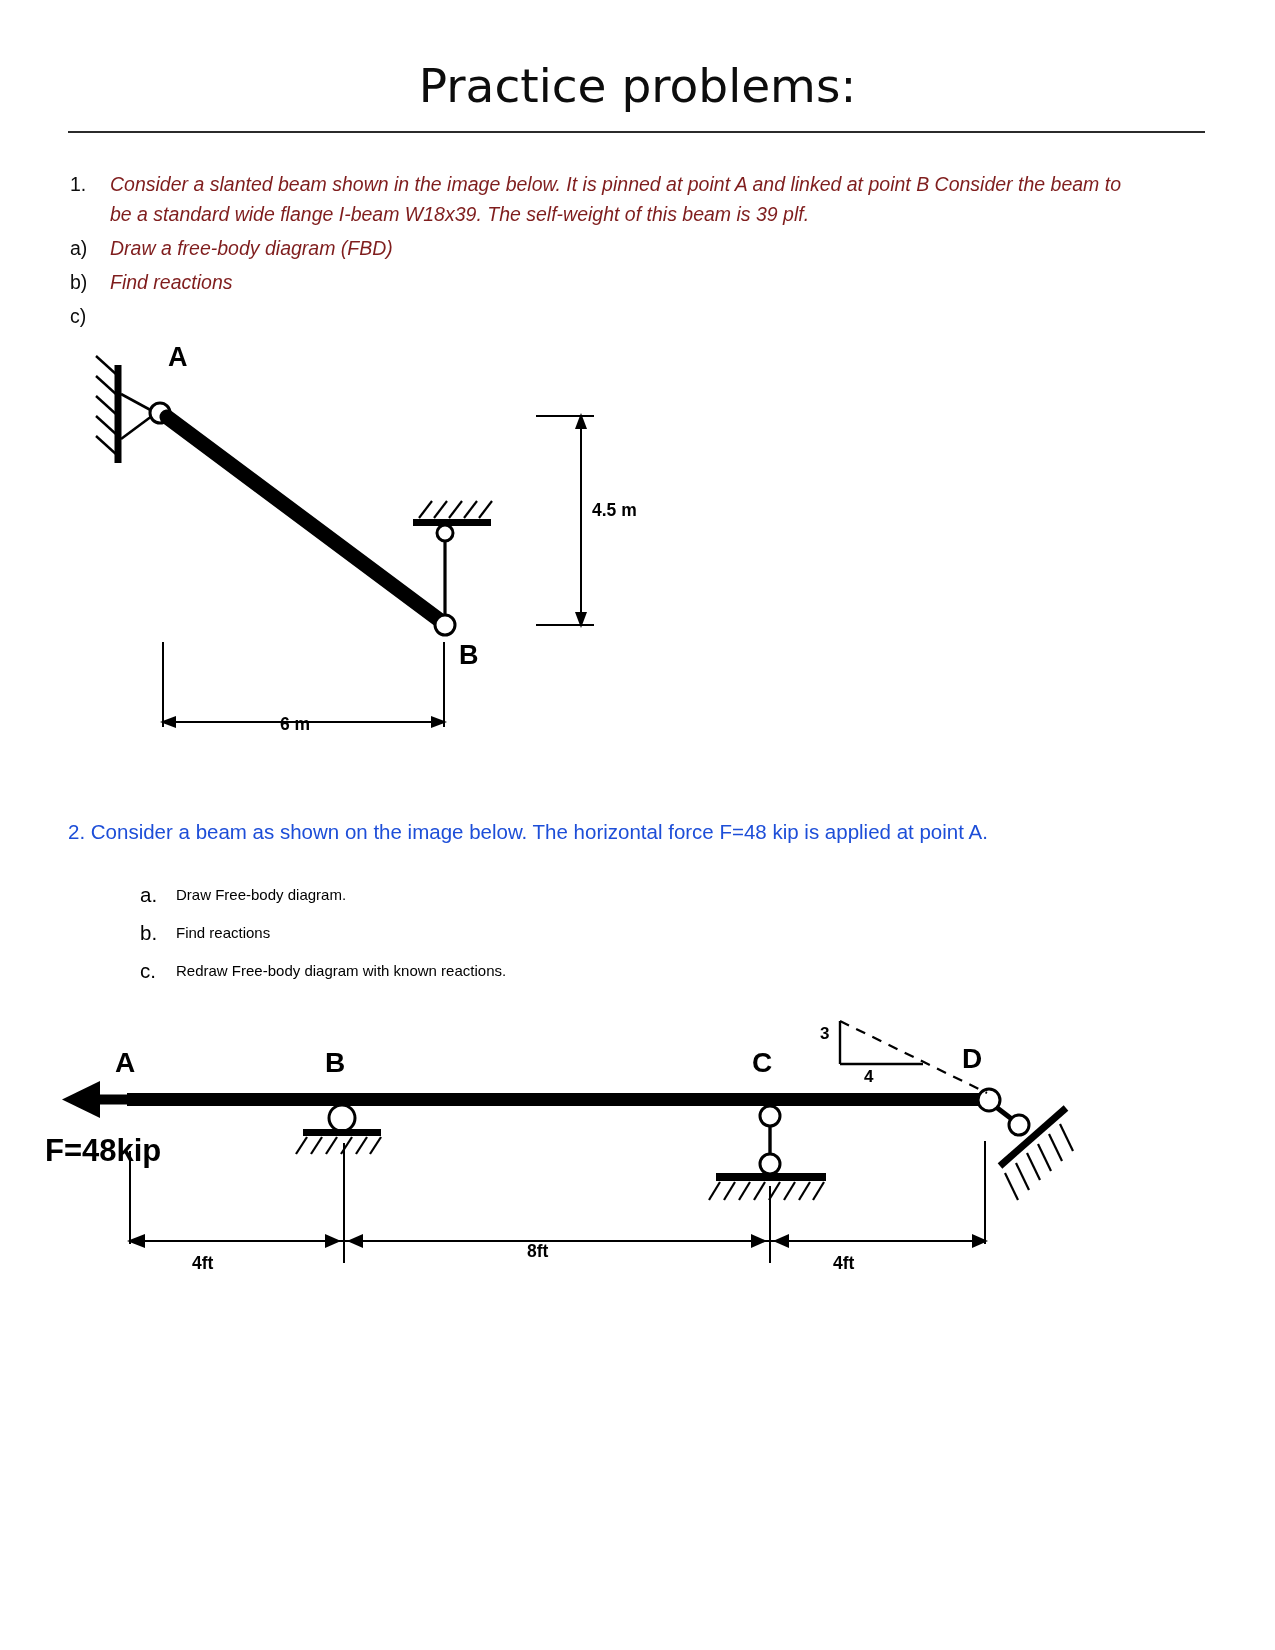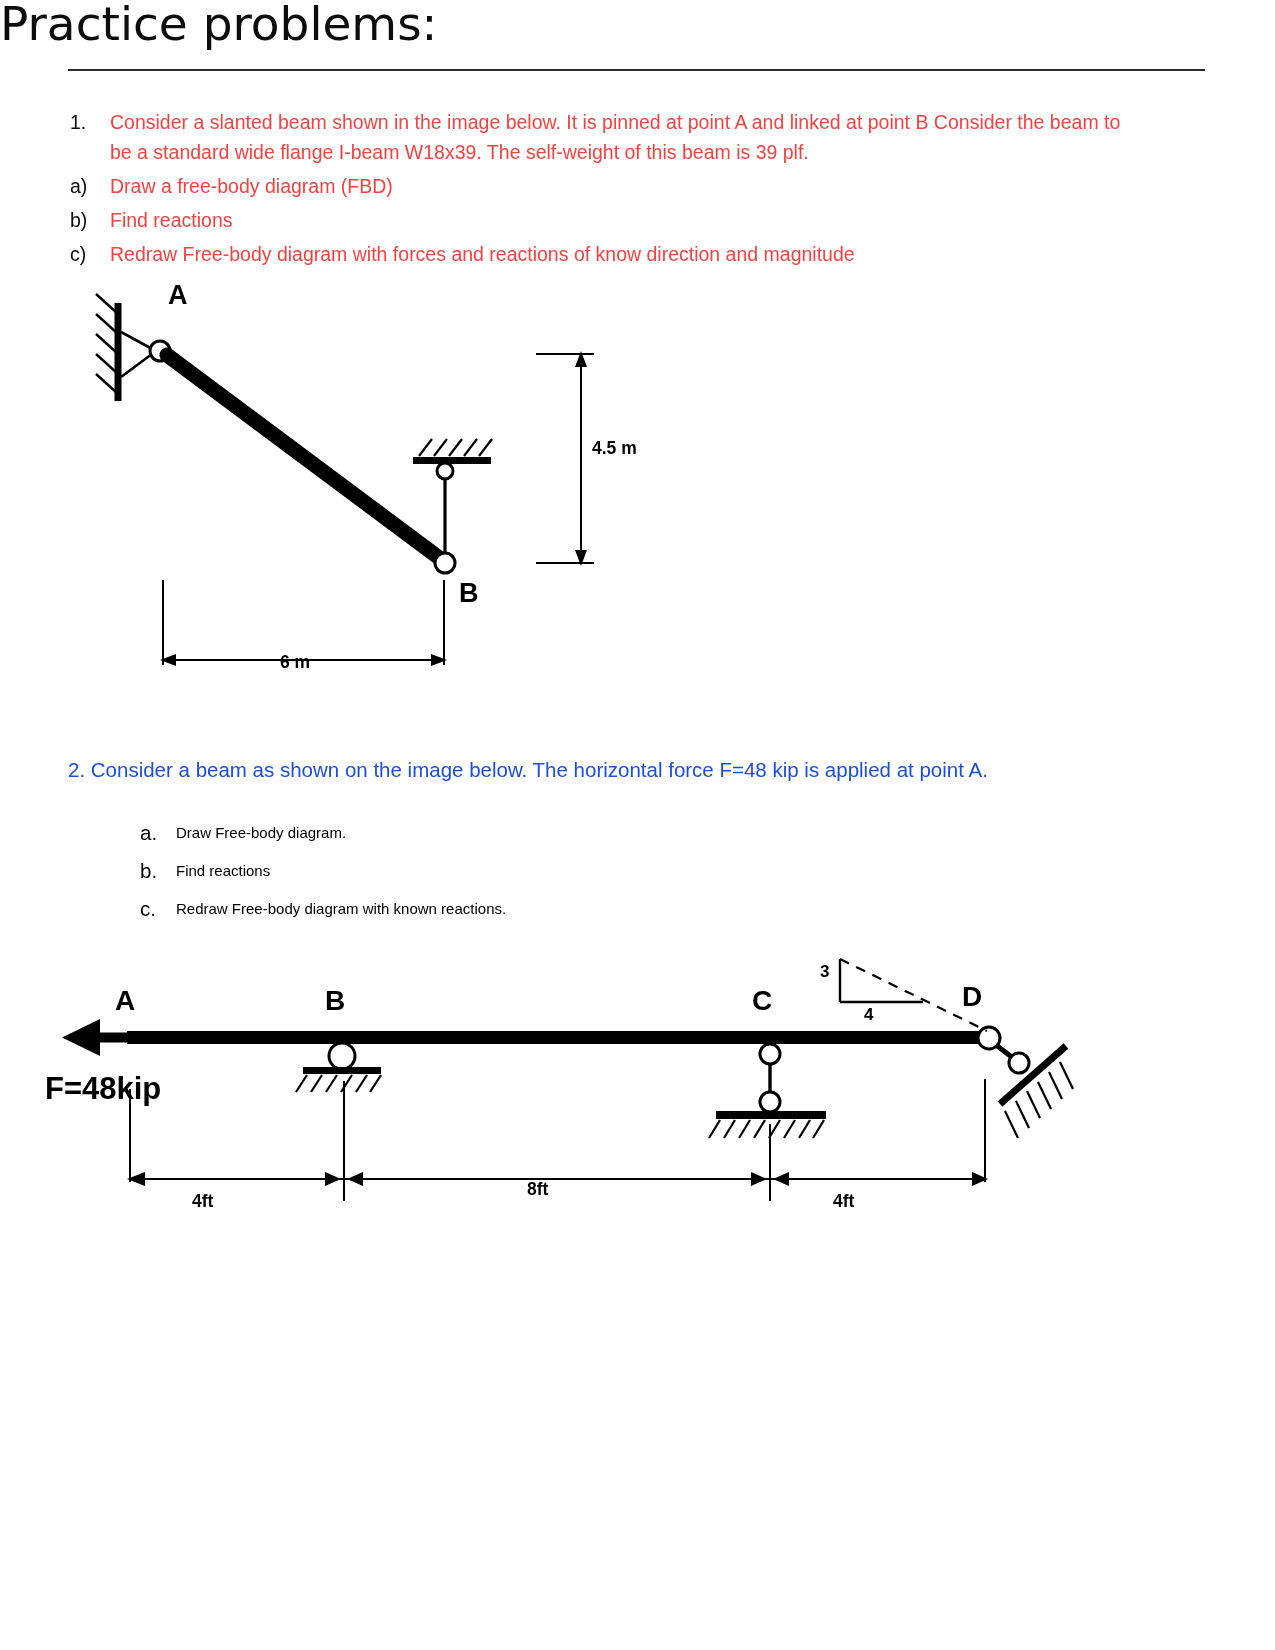--- a/index.html
+++ b/index.html
@@ -7,21 +7,21 @@
     width:1275px; height:1650px;
     background:#ffffff;
     font-family:"Liberation Sans", sans-serif;
     color:#000000;
     position:relative;
     overflow:hidden;
   }
   .page { position:relative; width:1275px; height:1650px; }
 
   
-  .title-wrap { text-align:left; }
+  .title-wrap { padding-top:62px; text-align:center; }
   .doc-title {
     font-family:"DejaVu Sans", sans-serif;
     font-size:47px;
     font-weight:400;
     letter-spacing:0px;
     line-height:1.0;
     color:#0d0d0d;
   }
   .title-rule {
     margin:22px 70px 0 68px;
@@ -32,21 +32,22 @@
   
   .q1-block { margin:36px 0 0 70px; width:1090px; }
   .li-row { display:flex; align-items:flex-start; margin-bottom:4px; }
   .li-marker {
     width:40px; flex:0 0 40px;
     font-size:19.5px; line-height:30px;
     color:#0d0d0d;
   }
   .li-text {
     font-size:19.5px; line-height:30px;
-    color:#ef4444;
+    color:#7f1d1d;
+    font-style:italic;
   }
   .li-text.wide { width:1035px; }
 
   .q2-block { margin:58px 0 0 68px; width:1085px; }
   .q2-lead {
     font-size:20.5px; line-height:33px; color:#1d4ed8;
   }
   .q2-list { margin:30px 0 0 72px; }
   .q2-row { display:flex; align-items:flex-start; margin-bottom:5px; }
   .q2-marker { width:36px; flex:0 0 36px; font-size:20.5px; line-height:33px; }
@@ -83,21 +84,20 @@
     <div class="li-row">
       <div class="li-marker">a)</div>
       <div class="li-text">Draw a free-body diagram (FBD)</div>
     </div>
     <div class="li-row">
       <div class="li-marker">b)</div>
       <div class="li-text">Find reactions</div>
     </div>
     <div class="li-row">
       <div class="li-marker">c)</div>
-      <div class="li-text">Redraw Free-body diagram with forces and reactions of know direction and magnitude</div>
     </div>
   </div>
 
   <div class="fig" id="fig1">
     <svg width="1180" height="420" viewBox="0 0 1180 420" xmlns="http://www.w3.org/2000/svg">
 
       <g>
         <line x1="118" y1="28" x2="118" y2="126" stroke="#000" stroke-width="7"></line>
         <line x1="117" y1="38" x2="96" y2="19" stroke="#000" stroke-width="2.4"></line>
         <line x1="117" y1="58" x2="96" y2="39" stroke="#000" stroke-width="2.4"></line>

